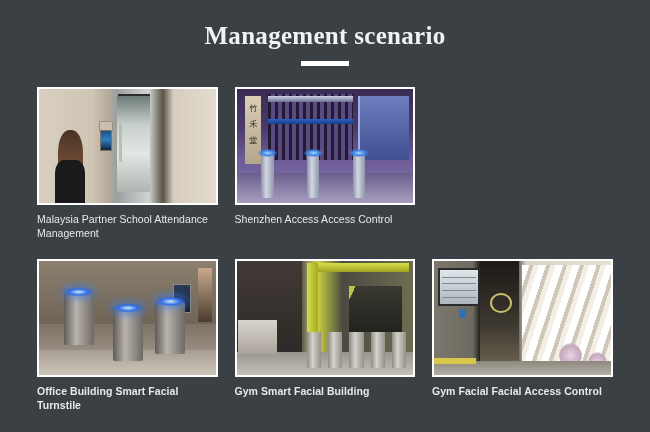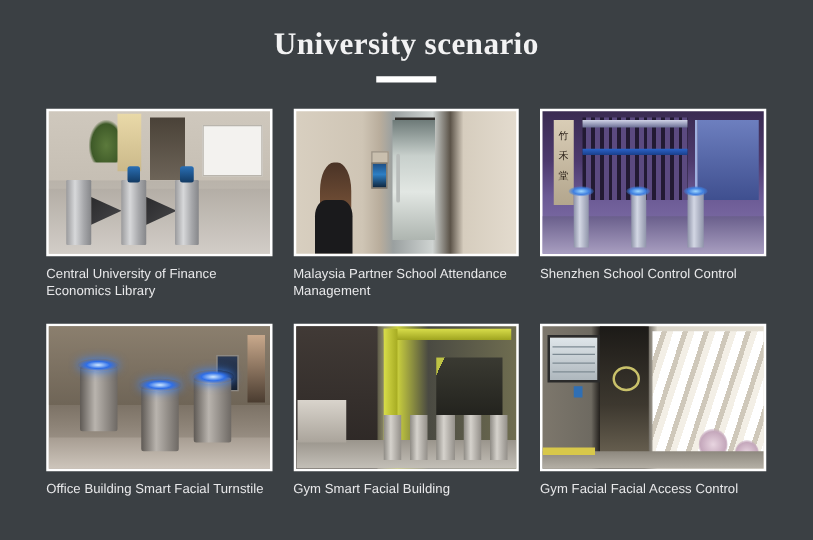--- a/index.html
+++ b/index.html
@@ -67,21 +67,21 @@
     background: #555;
   }
   .caption {
     color: #e8e8ea;
     font-size: 10.5px;
     line-height: 1.33;
     margin-top: 8px;
     letter-spacing: 0.05px;
   }
   .row-bottom .caption {
-    font-weight: normal;
+    font-weight: bold;
   }
   .row-bottom {
     margin-top: 18px;
   }
 
   
   .p1 {
     background:
       linear-gradient(to bottom, #cfc8bd 0%, #c6bfb4 48%, #b9b3aa 49%, #cdc8c2 100%);
   }
@@ -315,47 +315,28 @@
   }
   .p6 .ystrip {
     position:absolute; left:0; bottom:10%; width:24%; height:5%;
     background:#d8c84a;
   }
 </style>
 </head>
 <body>
 
 <div class="header">
-  <div class="page-title">University scenario</div>
+  <div class="page-title">Management scenario</div>
   <div class="title-underline"></div>
 </div>
 
 <div class="gallery">
 
   <div class="grid-row row-top">
 
-    <div class="cell">
-      <div class="photo-frame">
-        <div class="photo p1">
-          <div class="floor"></div>
-          <div class="plant"></div>
-          <div class="banner"></div>
-          <div class="doorway"></div>
-          <div class="wboard"></div>
-          <div class="gate g1"></div>
-          <div class="wing w1"></div>
-          <div class="gate g2"></div>
-          <div class="wing w2"></div>
-          <div class="gate g3"></div>
-          <div class="head h1"></div>
-          <div class="head h2"></div>
-        </div>
-      </div>
-      <div class="caption">Central University of Finance Economics Library</div>
-    </div>
 
     <div class="cell">
       <div class="photo-frame">
         <div class="photo p2">
           <div class="darkpanel"></div>
           <div class="doorglass"></div>
           <div class="doorhandle"></div>
           <div class="termtop"></div>
           <div class="terminal"></div>
           <div class="person-hair"></div>
@@ -378,21 +359,21 @@
           <div class="winpanel"></div>
           <div class="floor3"></div>
           <div class="gate3 gg1"></div>
           <div class="gate3 gg2"></div>
           <div class="gate3 gg3"></div>
           <div class="glow gl1"></div>
           <div class="glow gl2"></div>
           <div class="glow gl3"></div>
         </div>
       </div>
-      <div class="caption">Shenzhen School Control Control</div>
+      <div class="caption">Shenzhen Access Access Control</div>
     </div>
 
   </div>
 
   <div class="grid-row row-bottom">
 
     <div class="cell">
       <div class="photo-frame">
         <div class="photo p4">
           <div class="wall4"></div>

